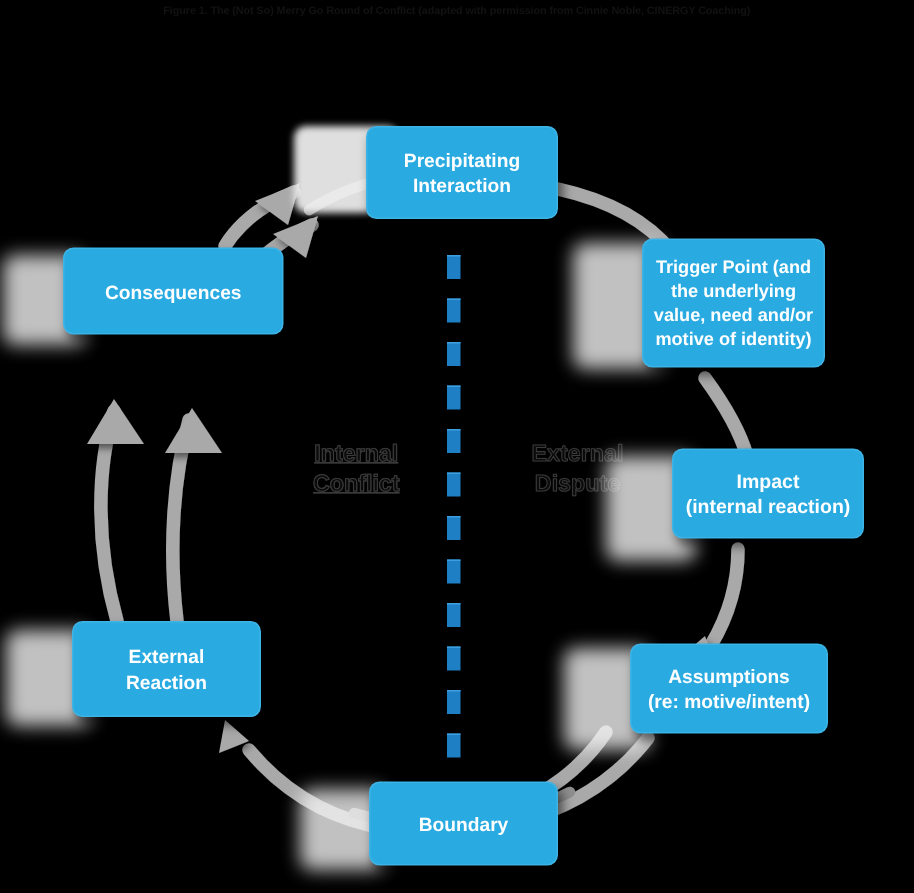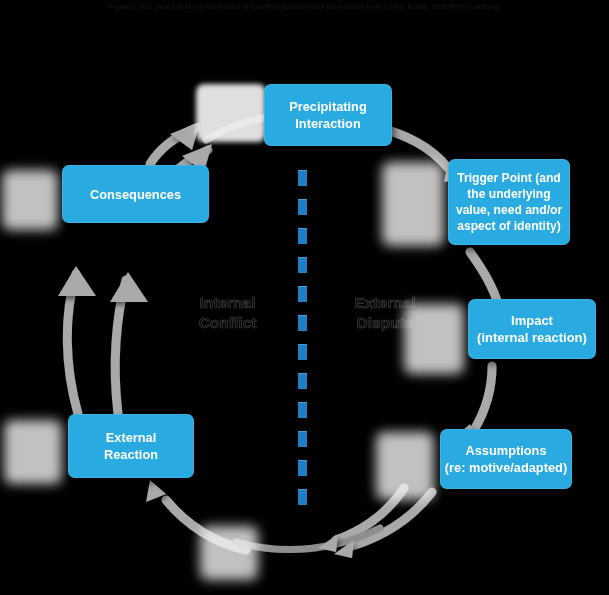--- a/index.html
+++ b/index.html
@@ -59,23 +59,24 @@
     font-weight: bold;
     line-height: 20px;
     text-align: center;
     color: #0b0b0b;
     -webkit-text-stroke: 0.7px #3a3a3a;
     text-shadow: 0 0 1px #2e2e2e;
     white-space: pre-line;
     pointer-events: none;
   }
   #label-internal-conflict {
-    left: 170px;
+    left: 180px;
     top: 271px;
     width: 115px;
+    text-decoration: underline;
   }
   #label-external-dispute {
     left: 325px;
     top: 271px;
     width: 120px;
   }
 
   
   #dashed-divider {
     position: absolute;
@@ -104,21 +105,20 @@
     color: #ffffff;
     font-weight: bold;
     display: flex;
     align-items: center;
     justify-content: center;
     text-align: center;
     box-sizing: border-box;
     box-shadow: 3px 5px 7px rgba(0,0,0,0.55),
                 0 0 0 1px rgba(255,255,255,0.10) inset;
     white-space: pre-line;
-    margin-left: 20px;
   }
   .node-box .node-text {
     display: block;
     width: 100%;
     white-space: pre-line;
   }
 
   
   #node-precipitating-interaction {
     left: 244px; top: 62px; width: 128px; height: 62px;
@@ -256,33 +256,36 @@
 
   <div class="node-box" id="node-precipitating-interaction">
     <span class="node-text">Precipitating
 Interaction</span>
   </div>
 
   <div class="node-box" id="node-trigger-point">
     <span class="node-text">Trigger Point (and
 the underlying
 value, need and/or
-aspect of identity)</span>
+motive of identity)</span>
   </div>
 
   <div class="node-box" id="node-impact">
     <span class="node-text">Impact
 (internal reaction)</span>
   </div>
 
   <div class="node-box" id="node-assumptions">
     <span class="node-text">Assumptions
-(re: motive/adapted)</span>
-  </div>
-
+(re: motive/intent)</span>
+  </div>
+
+  <div class="node-box" id="node-boundary">
+    <span class="node-text">Boundary</span>
+  </div>
 
   <div class="node-box" id="node-external-reaction">
     <span class="node-text">External
 Reaction</span>
   </div>
 
   <div class="node-box" id="node-consequences">
     <span class="node-text">Consequences</span>
   </div>
 

